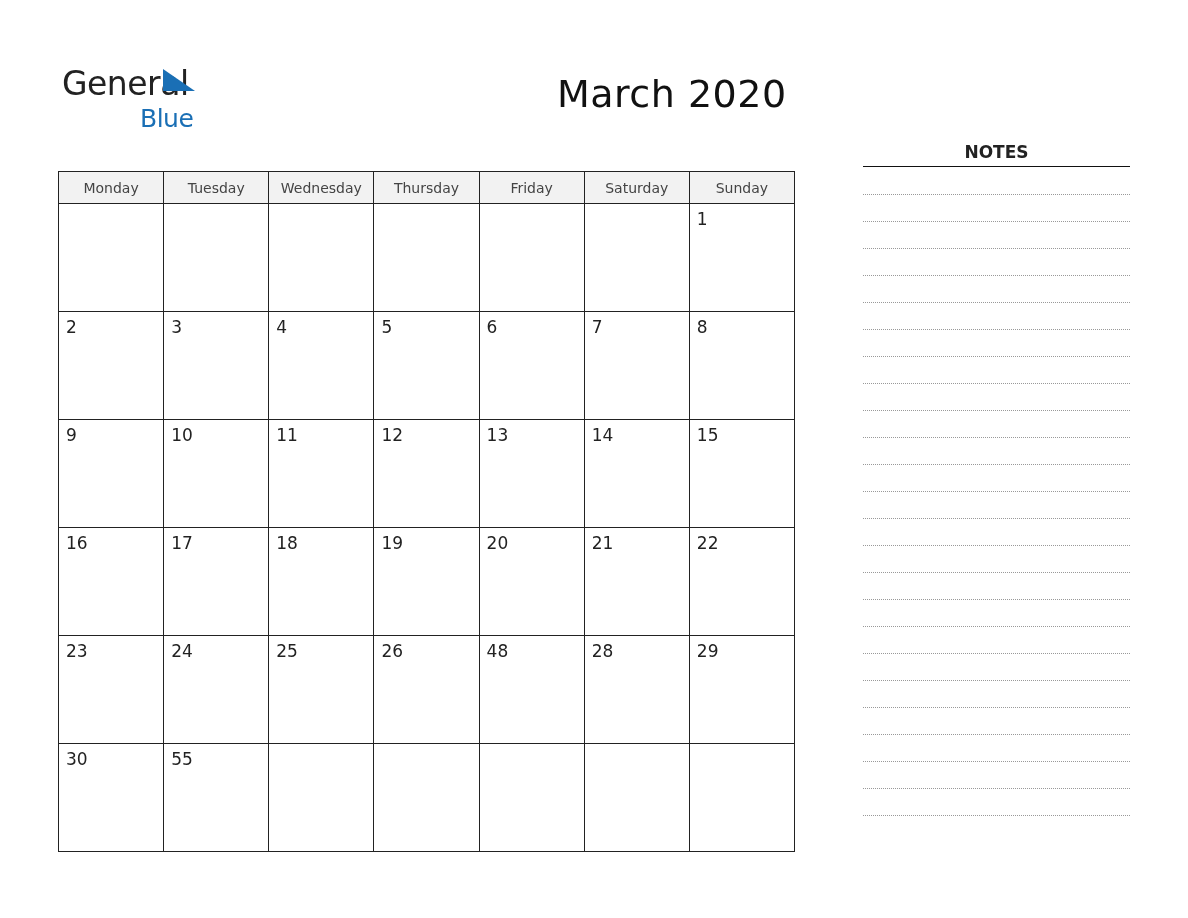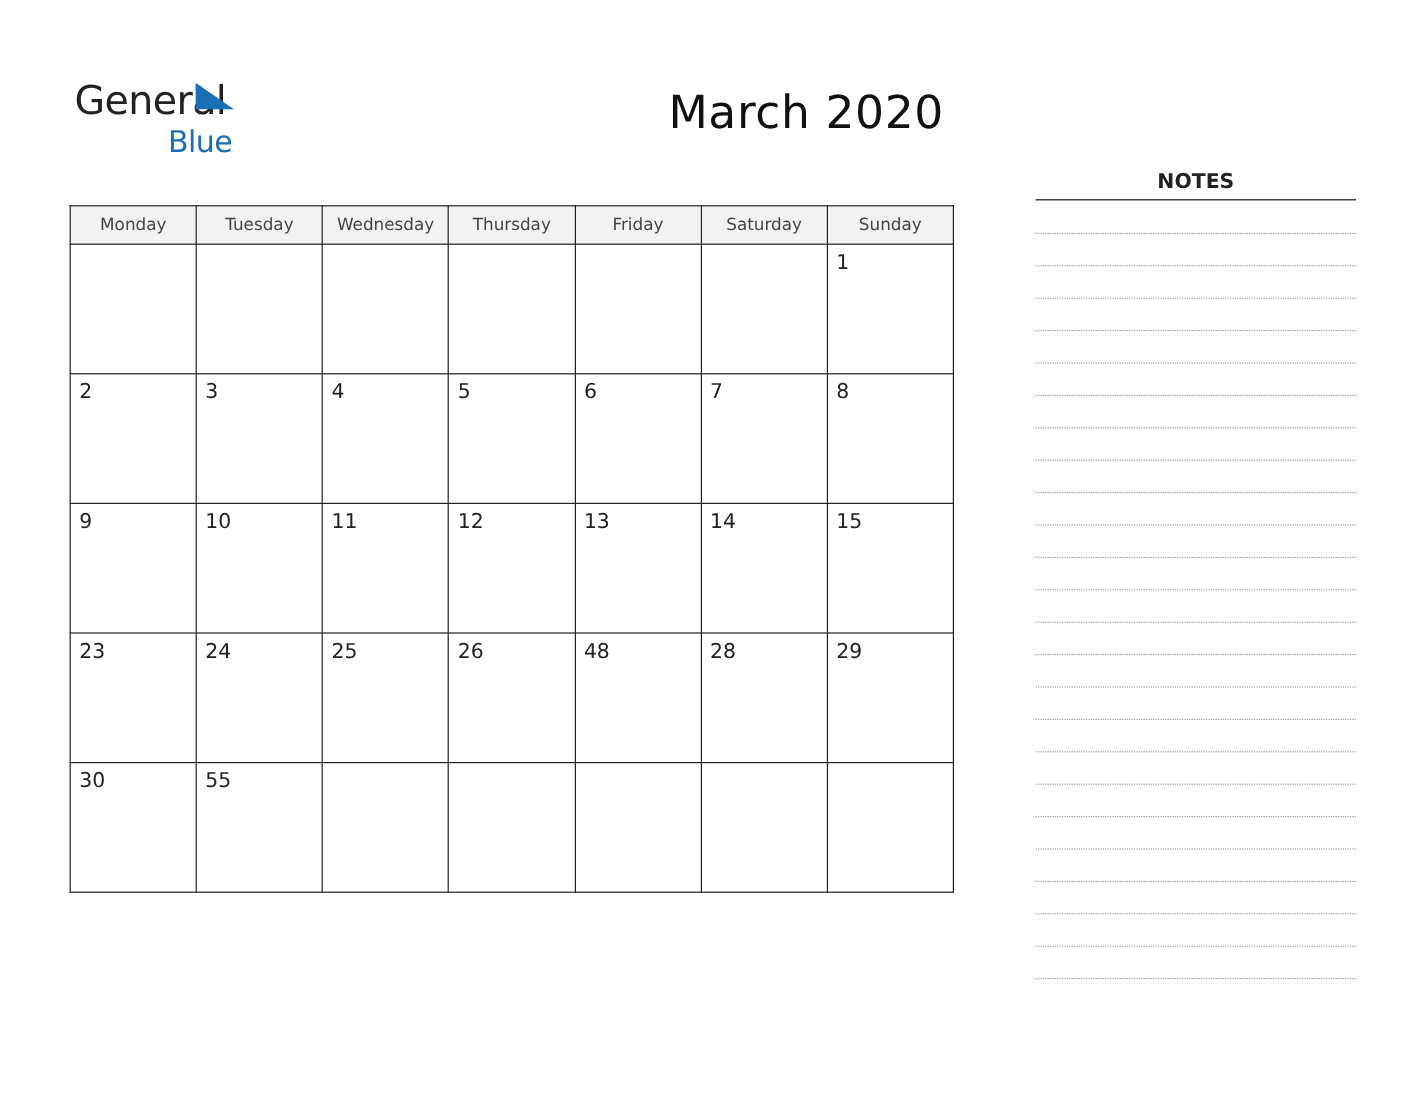--- a/index.html
+++ b/index.html
@@ -101,20 +101,43 @@
           <span>12</span>
         </td>
         <td>
           <span>13</span>
         </td>
         <td>
           <span>14</span>
         </td>
         <td>
           <span>15</span>
+        </td>
+      </tr>
+      <tr>
+        <td>
+          <span>16</span>
+        </td>
+        <td>
+          <span>17</span>
+        </td>
+        <td>
+          <span>18</span>
+        </td>
+        <td>
+          <span>19</span>
+        </td>
+        <td>
+          <span>20</span>
+        </td>
+        <td>
+          <span>21</span>
+        </td>
+        <td>
+          <span>22</span>
         </td>
       </tr>
       <tr>
         <td>
           <span>23</span>
         </td>
         <td>
           <span>24</span>
         </td>
         <td>

